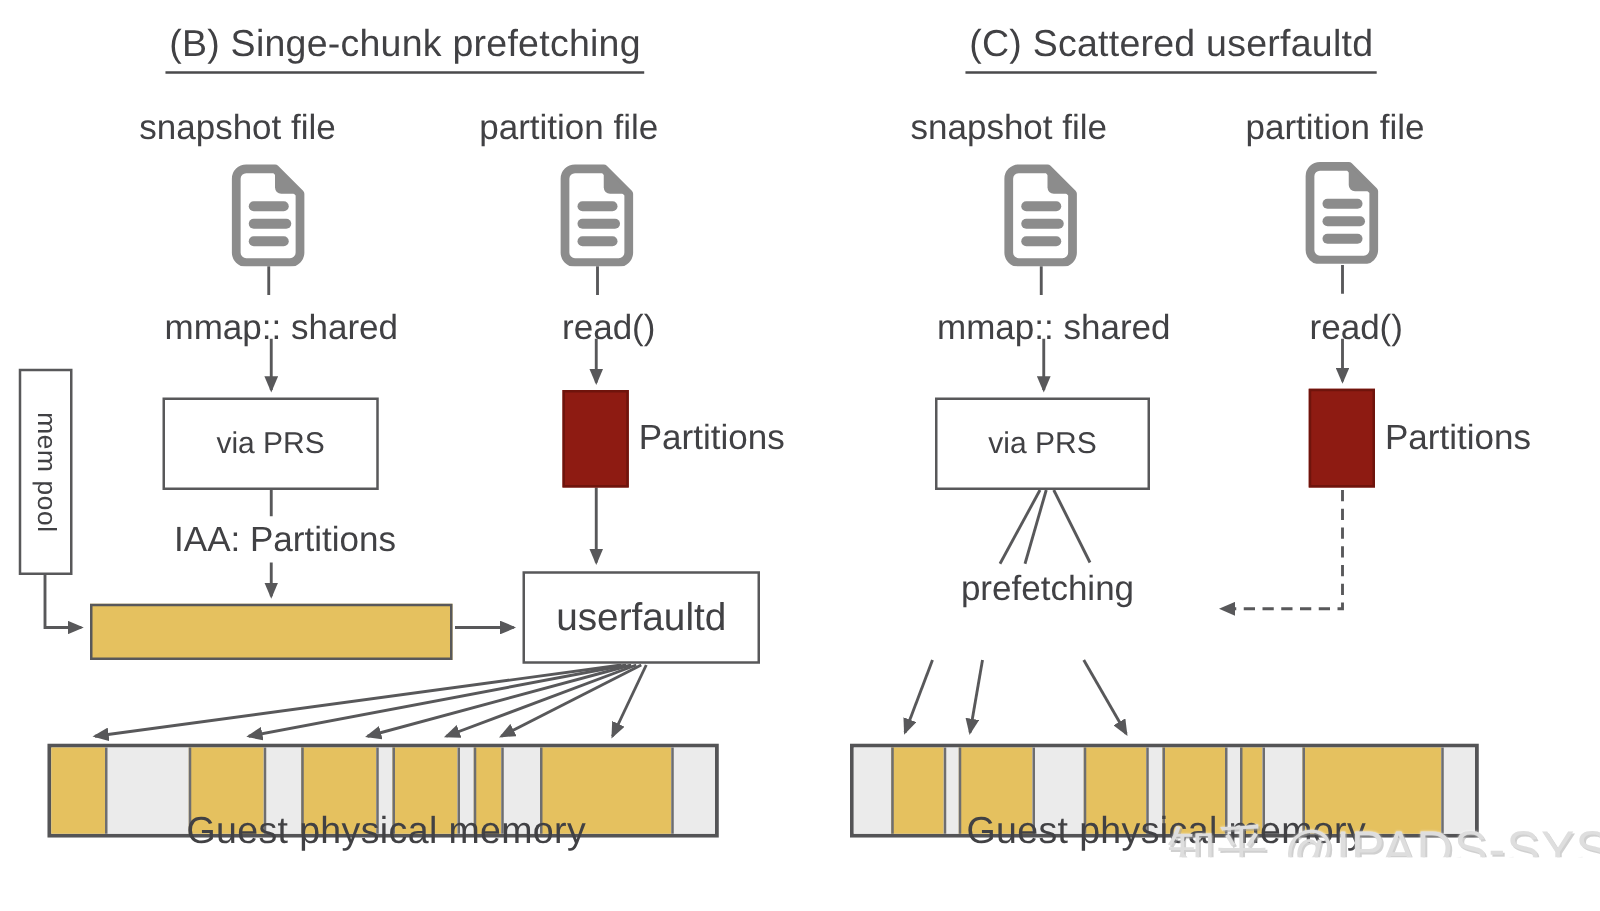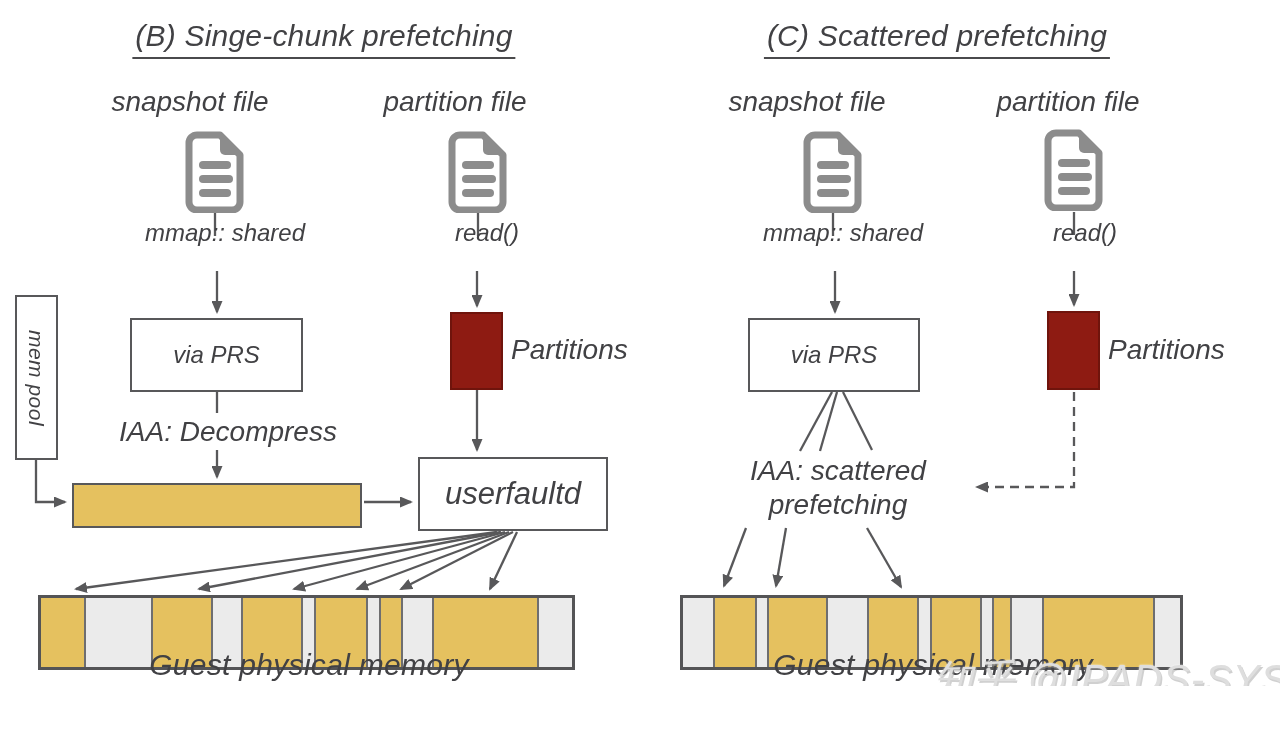--- a/index.html
+++ b/index.html
@@ -10,30 +10,29 @@
     --text:#414144;
     --icon:#8C8C8C;
     --wm:#DEDEDE;
     --bg:#FFFFFF;
   }
   html,body{margin:0;padding:0;background:#fff;}
   #canvas{
     position:relative;width:1280px;height:686px;background:var(--bg);
     font-family:"Liberation Sans","DejaVu Sans",sans-serif;color:var(--text);
     overflow:hidden;
-    font-style:italic;
   }
   .abs{position:absolute;}
   .ctr{transform:translateX(-50%);white-space:nowrap;}
   .panel-title{
     top:19px;font-size:30px;letter-spacing:.2px;
     padding:0 3px 4px 3px;border-bottom:2.5px solid #4a4a4c;
   }
   .file-label{top:86px;font-size:28px;}
-  .op-label{top:219px;font-size:24px;}
+  .op-label{top:246px;font-size:28px;}
   .iaa-label{font-size:28px;}
   .iaa-two-line{text-align:center;line-height:34px;}
   .mem-label{top:648px;font-size:30px;letter-spacing:.3px;}
   .box{
     background:#fff;border:2.4px solid var(--stroke);box-sizing:border-box;
     display:flex;align-items:center;justify-content:center;
   }
   .prs-box{font-size:24px;}
   .ufd-box{font-size:31px;}
   .red-box{background:var(--red);border:2px solid #6F140C;box-sizing:border-box;}
@@ -132,21 +131,21 @@
   <div class="abs ctr op-label lvl3" style="left:225px;">mmap:: shared</div>
   <div class="abs ctr op-label lvl3" style="left:487px;">read()</div>
 
   <div class="abs box prs-box lvl2" style="left:130px;top:318px;width:173px;height:74px;">
     <span>via PRS</span>
   </div>
 
   <div class="abs red-box lvl2" style="left:450px;top:312px;width:53px;height:78px;"></div>
   <div class="abs partitions-label lvl3" style="left:511px;">Partitions</div>
 
-  <div class="abs ctr iaa-label lvl3" style="left:228px;top:416px;">IAA: Decompress</div>
+  <div class="abs ctr iaa-label lvl3" style="left:228px;top:416px;">IAA: Partitions</div>
 
   <div class="abs box mempool-box lvl2" style="left:15px;top:295px;width:43px;height:165px;">
     <span class="mempool-text">mem pool</span>
   </div>
 
   <div class="abs buffer-bar lvl2" style="left:72px;top:483px;width:290px;height:45px;"></div>
 
   <div class="abs box ufd-box lvl2" style="left:418px;top:457px;width:190px;height:74px;">
     <span>userfaultd</span>
   </div>
@@ -160,21 +159,21 @@
       <div class="seg seg-empty" style="flex-grow: 11;"></div>
       <div class="seg seg-filled" style="flex-grow: 53;"></div>
       <div class="seg seg-empty" style="flex-grow: 12;"></div>
       <div class="seg seg-filled" style="flex-grow: 21;"></div>
       <div class="seg seg-empty" style="flex-grow: 30;"></div>
       <div class="seg seg-filled" style="flex-grow: 109;"></div>
       <div class="seg seg-empty" style="flex-grow: 35;"></div>
     </div>
   <div class="abs ctr mem-label lvl3" style="left:309px;">Guest physical memory</div>
 
-  <div class="abs ctr panel-title lvl3" style="left:937px;">(C) Scattered prefetching</div>
+  <div class="abs ctr panel-title lvl3" style="left:937px;">(C) Scattered userfaultd</div>
 
   <div class="abs ctr file-label lvl3" style="left:807px;">snapshot file</div>
   <div class="abs ctr file-label lvl3" style="left:1068px;">partition file</div>
 
   <div class="abs lvl2" style="left:802px;top:131px;">
     <svg class="file-icon" viewBox="0 0 62 82">
       <path class="ic-stroke" d="M13 4 h23 l20 20 v47 a8 8 0 0 1 -8 8 H13 a8 8 0 0 1 -8 -8 V12 a8 8 0 0 1 8 -8 z" fill="#fff" stroke-width="7" stroke-linejoin="round"></path>
       <path class="ic-fill" d="M36 3 v16 a5 5 0 0 0 5 5 h16 z"></path>
       <line class="ic-stroke" x1="19" y1="34" x2="43" y2="34" stroke-width="8" stroke-linecap="round"></line>
       <line class="ic-stroke" x1="19" y1="48" x2="45" y2="48" stroke-width="8" stroke-linecap="round"></line>
@@ -195,21 +194,20 @@
   <div class="abs ctr op-label lvl3" style="left:1085px;">read()</div>
 
   <div class="abs box prs-box lvl2" style="left:748px;top:318px;width:172px;height:74px;">
     <span>via PRS</span>
   </div>
 
   <div class="abs red-box lvl2" style="left:1047px;top:311px;width:53px;height:79px;"></div>
   <div class="abs partitions-label lvl3" style="left:1108px;">Partitions</div>
 
   <div class="abs ctr iaa-label iaa-two-line lvl3" style="left:838px;top:454px;">
-    <div>IAA: scattered</div>
     <div>prefetching</div>
   </div>
 
   <div class="abs membar lvl2" style="left:680px;top:595px;width:503px;height:75px;">
       <div class="seg seg-empty" style="flex-grow: 32;"></div>
       <div class="seg seg-filled" style="flex-grow: 42;"></div>
       <div class="seg seg-empty" style="flex-grow: 11;"></div>
       <div class="seg seg-filled" style="flex-grow: 61;"></div>
       <div class="seg seg-empty" style="flex-grow: 41;"></div>
       <div class="seg seg-filled" style="flex-grow: 51;"></div>

